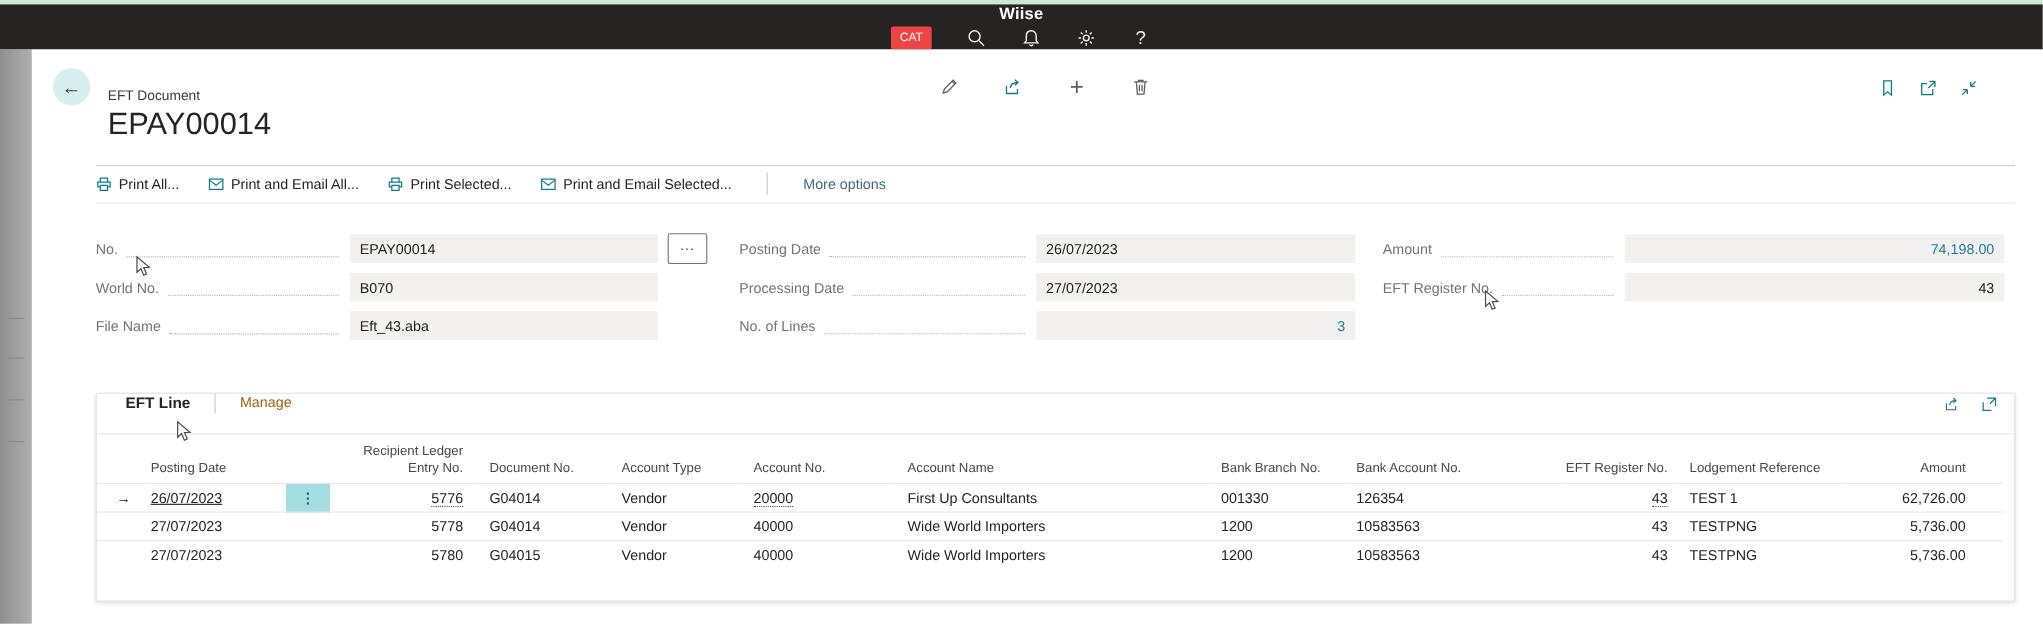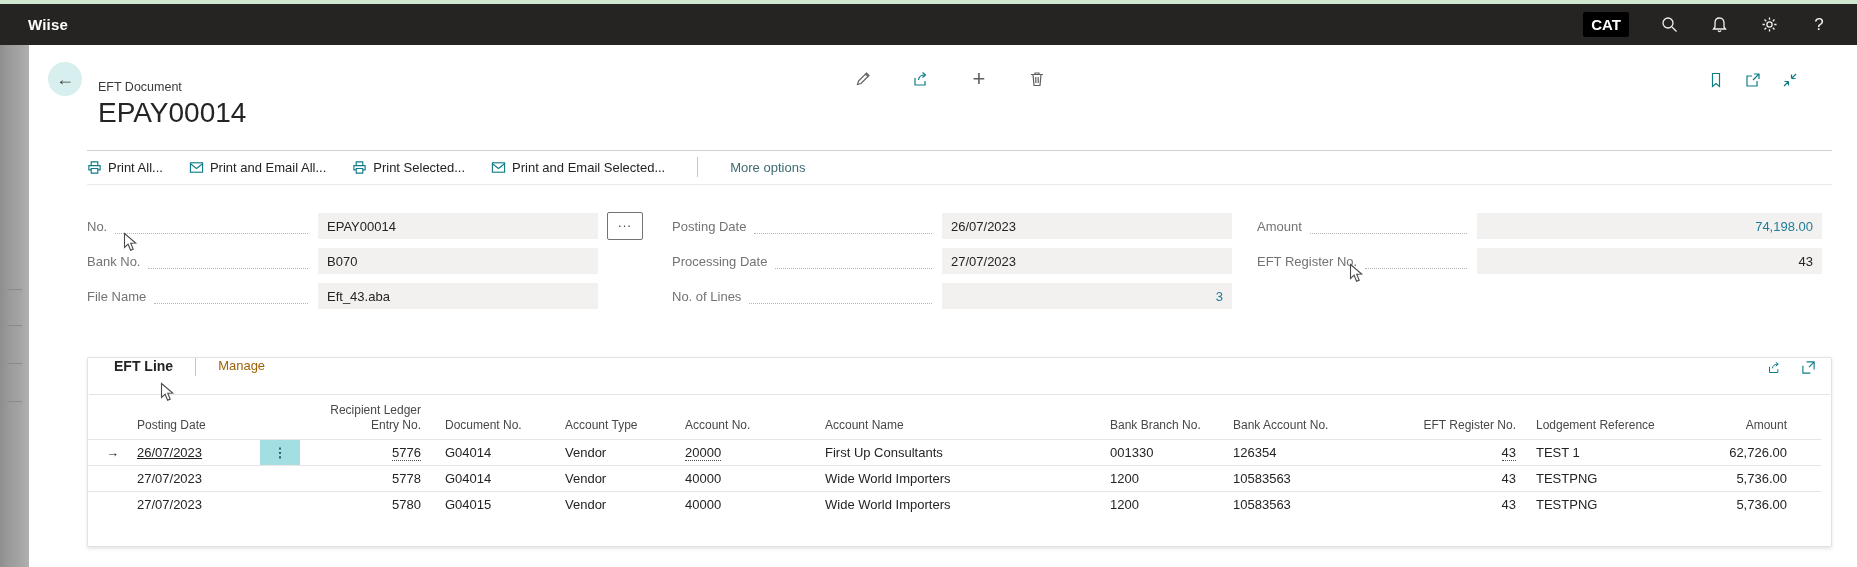--- a/index.html
+++ b/index.html
@@ -2,24 +2,24 @@
 <html><head>
 <meta charset="utf-8">
 <style>
   * { margin:0; padding:0; box-sizing:border-box; }
   html,body { width:1857px; height:567px; }
   body { font-family:"Liberation Sans", sans-serif; background:#fff; overflow:hidden; position:relative; }
 
   
   .green-strip { position:absolute; left:0; top:0; width:100%; height:4px; background:#cfe8cf; }
   .topbar { position:absolute; left:0; top:4px; width:100%; height:41px; background:#252423;
-            display:flex; align-items:center; justify-content:space-between; padding:0 28px; }
+            display:flex; align-items:center; justify-content:space-between; padding:0 16px;flex-direction:column; }
   .brand { color:#fff; font-weight:bold; font-size:15px; letter-spacing:.2px; cursor:pointer; }
   .topbar-right { display:flex; align-items:center; gap:30px; }
-  .env-badge { background:#000000; color:#fff; font-size:15px; font-weight:bold; padding:5px 8px;
+  .env-badge { background:#ef4444; color:#fff; font-size:11px; font-weight:normal; padding:5px 8px;
                border-radius:2px; line-height:1; cursor:pointer; }
   .tb-icon { color:#f1f0ef; width:20px; height:20px; display:inline-flex; align-items:center;
              justify-content:center; cursor:pointer; font-size:16px; }
   .tb-icon svg { width:17px; height:17px; stroke:#f1f0ef; fill:none; stroke-width:1.3; }
   .help-glyph { font-size:17px; }
 
   
   .left-strip { position:absolute; left:0; top:45px; width:29px; height:522px;
                 background:linear-gradient(90deg,#8e8e8e 0%,#9a9a9a 30%,#a3a3a3 65%,#b0b0b0 100%); }
   .left-strip .seg { position:absolute; left:7px; width:15px; border-top:1px solid #8a8a8a; }
@@ -239,21 +239,21 @@
     <div class="fcol c1">
       <div class="field-row">
         <span class="field-label">No.</span>
         <span class="leader"></span>
         <span class="field-box">
             <span>EPAY00014</span>
           </span>
         <span class="assist-btn">...</span>
       </div>
       <div class="field-row">
-        <span class="field-label">Bank No.</span>
+        <span class="field-label">World No.</span>
         <span class="leader"></span>
         <span class="field-box">
             <span>B070</span>
           </span>
         <span style="width:45px"></span>
       </div>
       <div class="field-row">
         <span class="field-label">File Name</span>
         <span class="leader"></span>
         <span class="field-box">

